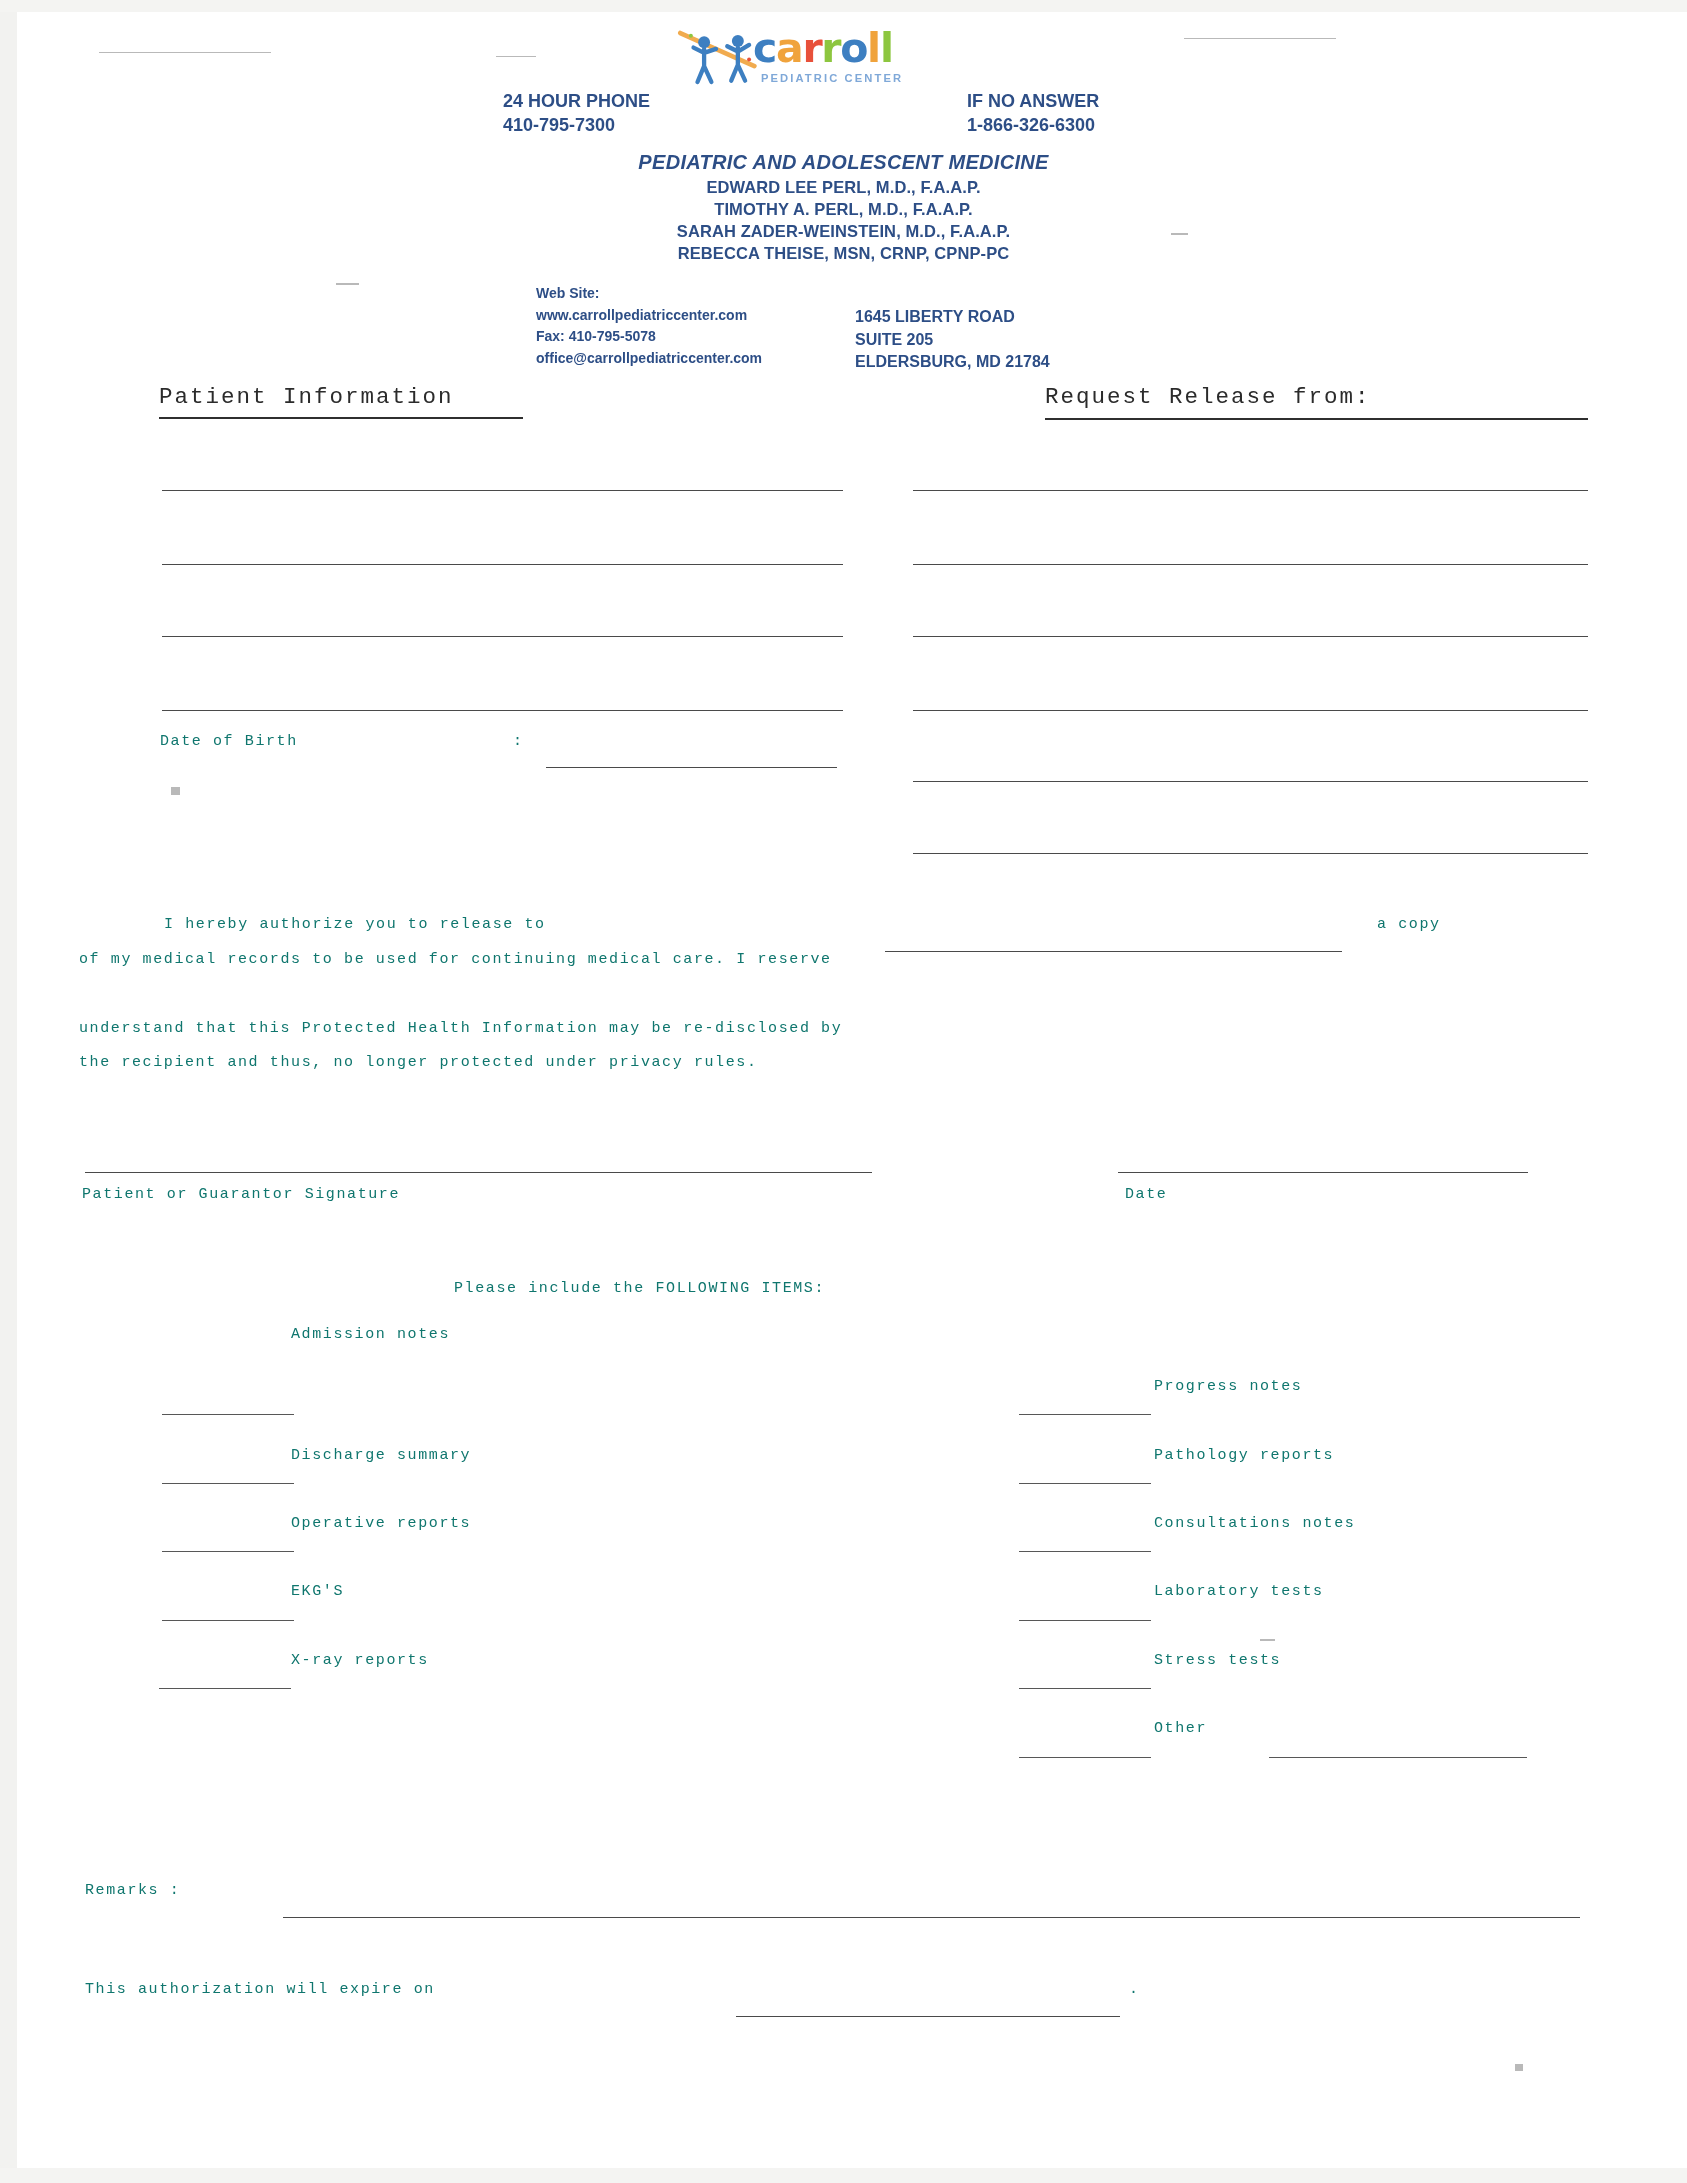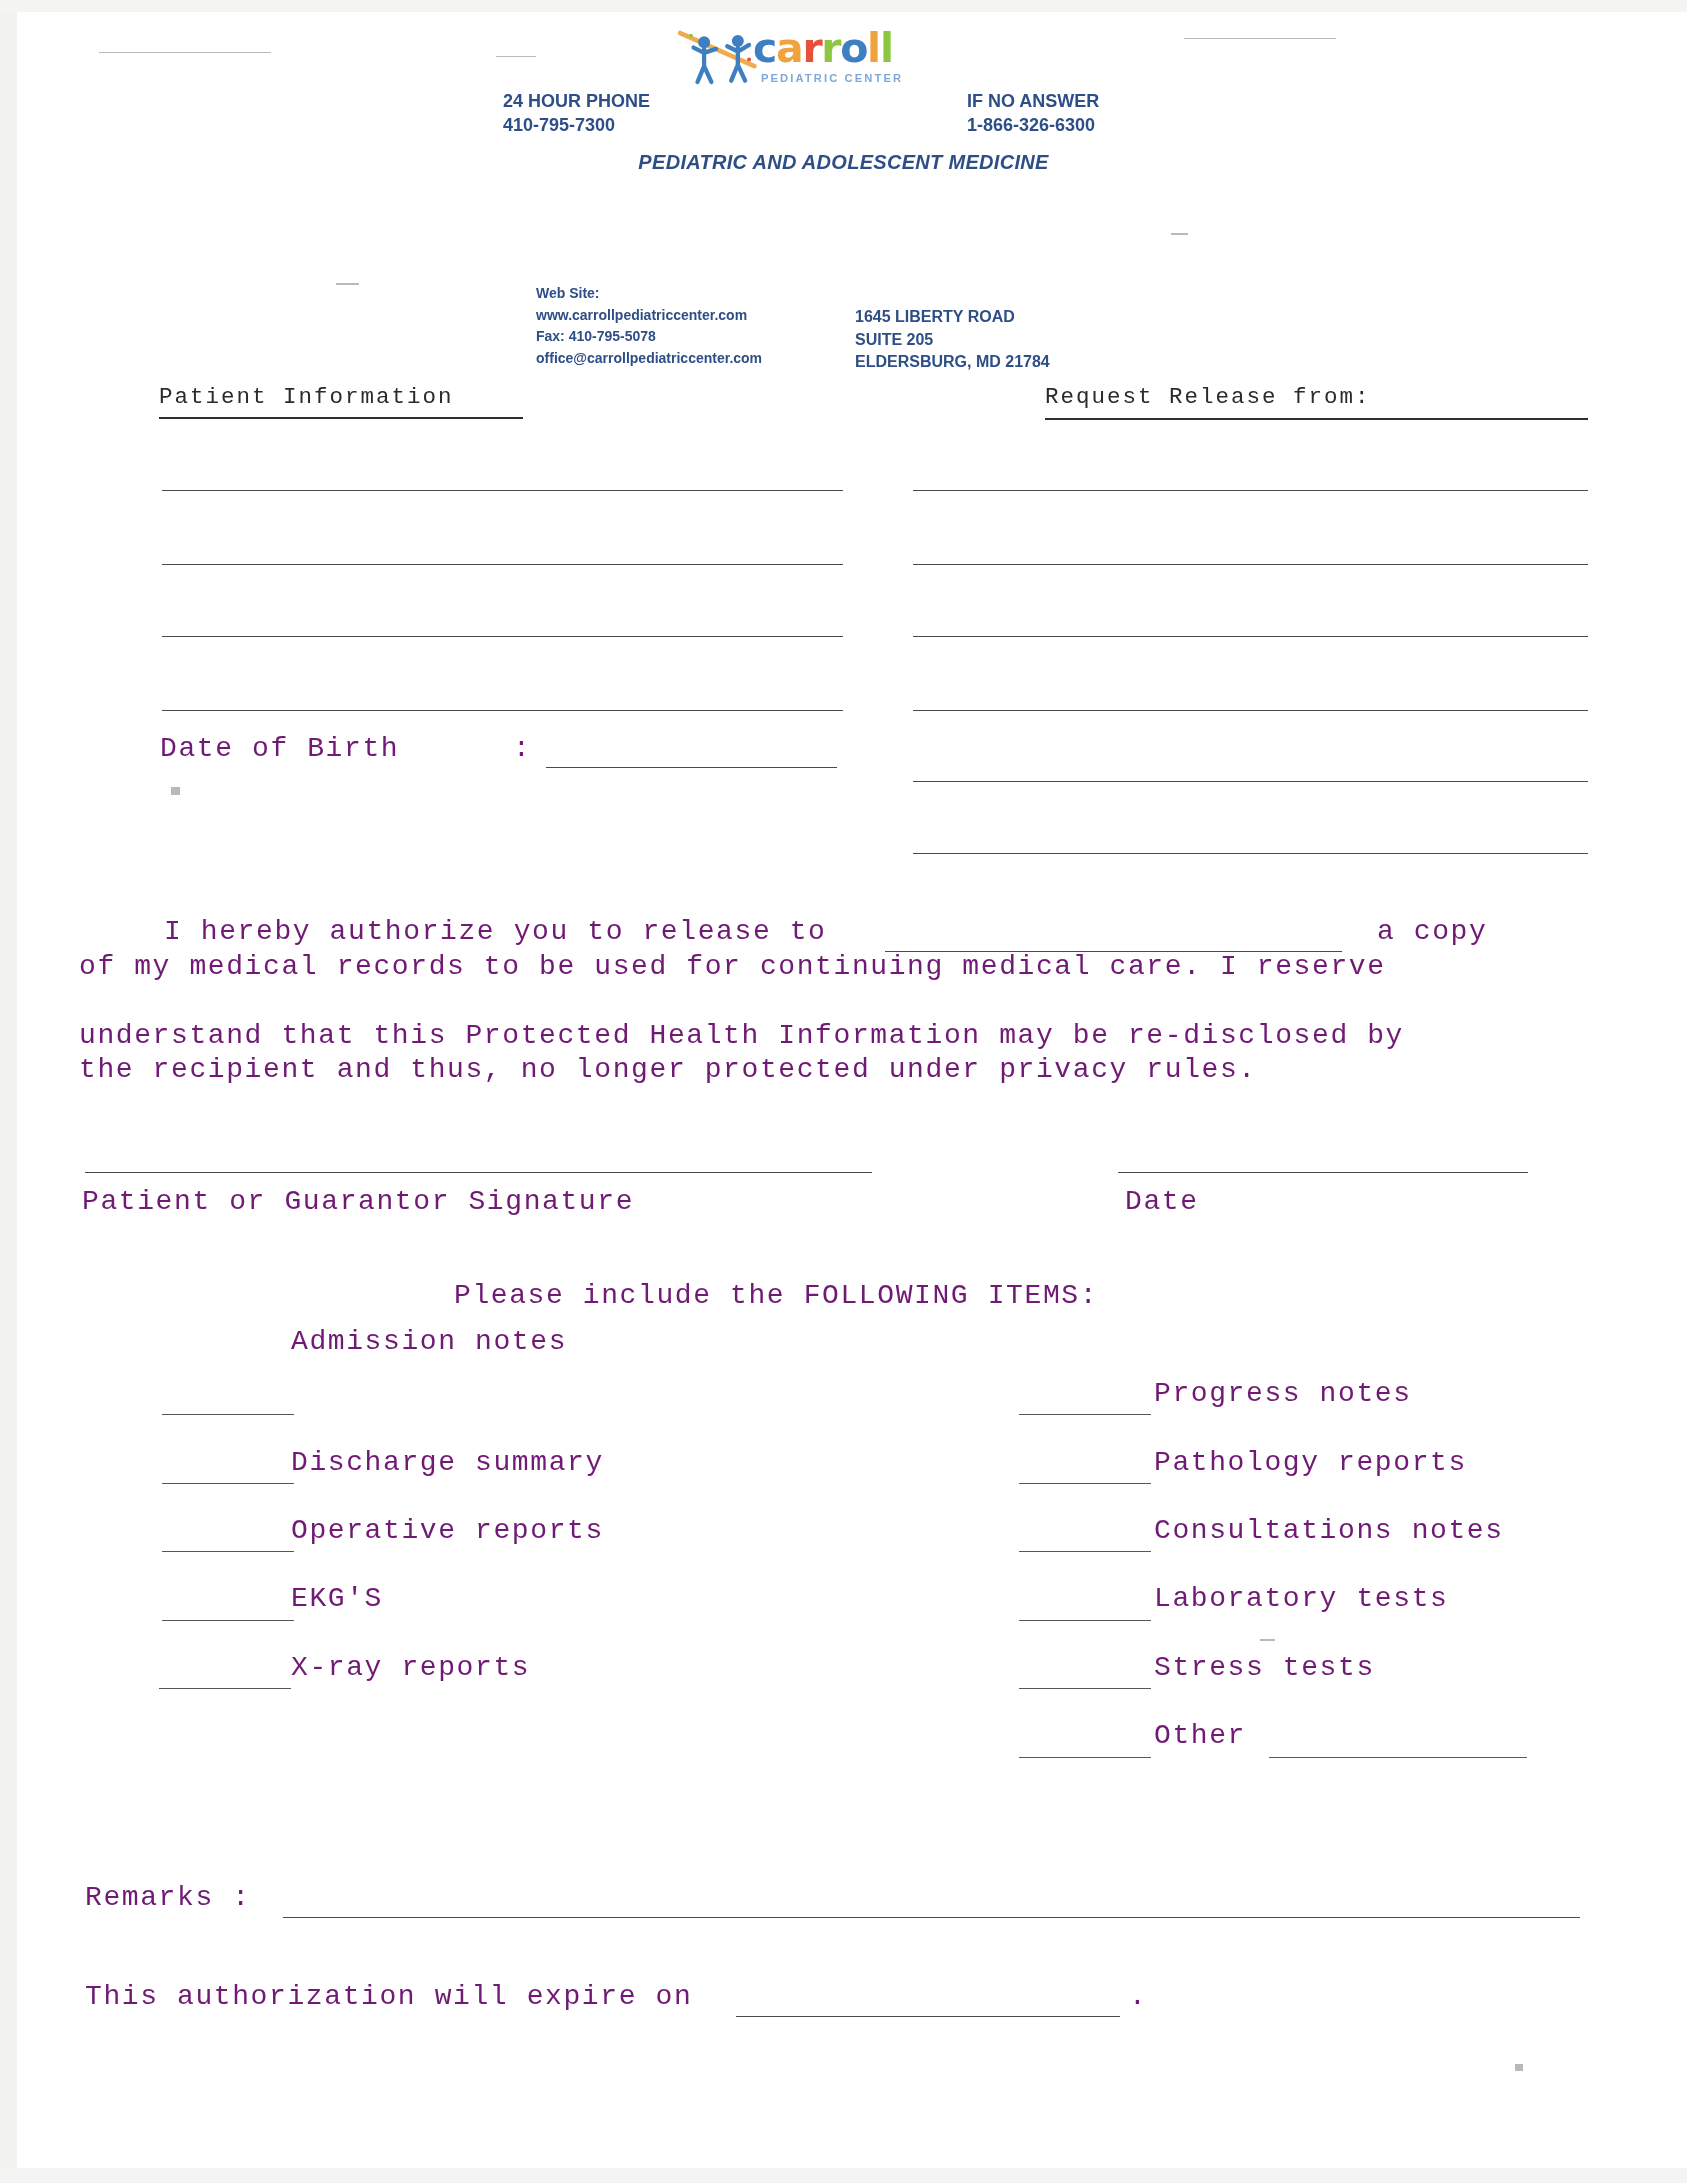--- a/index.html
+++ b/index.html
@@ -27,21 +27,21 @@
   .ph-l{left:503px;top:90px;font-size:18px;line-height:1.32;}
   .ph-r{left:967px;top:90px;font-size:18px;line-height:1.32;}
   .specialty{left:0;top:151px;width:1687px;text-align:center;font-size:20px;font-style:italic;
              letter-spacing:0.3px;}
   .docs{left:0;top:177px;width:1687px;text-align:center;font-size:16.5px;line-height:1.33;
         font-weight:700;letter-spacing:0.1px;}
   .web{left:504px;top:283px;font-size:14px;line-height:1.55;font-weight:700;margin-left:32px;}
   .addr{left:855px;top:306px;font-size:16px;line-height:1.42;font-weight:700;}
 
   
-  .typed{position:absolute;color:#701a75;font-size:28px;letter-spacing:1.6px;white-space:pre;}
+  .typed{position:absolute;color:#0f766e;font-size:15px;letter-spacing:1.6px;white-space:pre;}
   .typed.dk{color:#2b2b2b;}
 
   
   .rule{position:absolute;height:0;border-bottom:1.3px solid #4a4a4a;}
   .rule.hair{border-bottom:1.3px solid #575757;}
 
   
   .head-rule{position:absolute;border-bottom:2px solid #2f2f2f;height:0;}
 
   
@@ -85,20 +85,26 @@
       <div>410-795-7300</div>
     </div>
 
     <div class="hdr-txt ph-r">
       <div>IF NO ANSWER</div>
       <div>1-866-326-6300</div>
     </div>
 
     <div class="hdr-txt specialty">PEDIATRIC AND ADOLESCENT MEDICINE</div>
 
+    <div class="hdr-txt docs">
+      <div>EDWARD LEE PERL, M.D., F.A.A.P.</div>
+      <div>TIMOTHY A. PERL, M.D., F.A.A.P.</div>
+      <div>SARAH ZADER-WEINSTEIN, M.D., F.A.A.P.</div>
+      <div>REBECCA THEISE, MSN, CRNP, CPNP-PC</div>
+    </div>
 
     <div class="hdr-txt web">
       <div>Web Site:</div>
       <div>www.carrollpediatriccenter.com</div>
       <div>Fax: 410-795-5078</div>
       <div>office@carrollpediatriccenter.com</div>
     </div>
 
     <div class="hdr-txt addr">
       <div>1645 LIBERTY ROAD</div>

